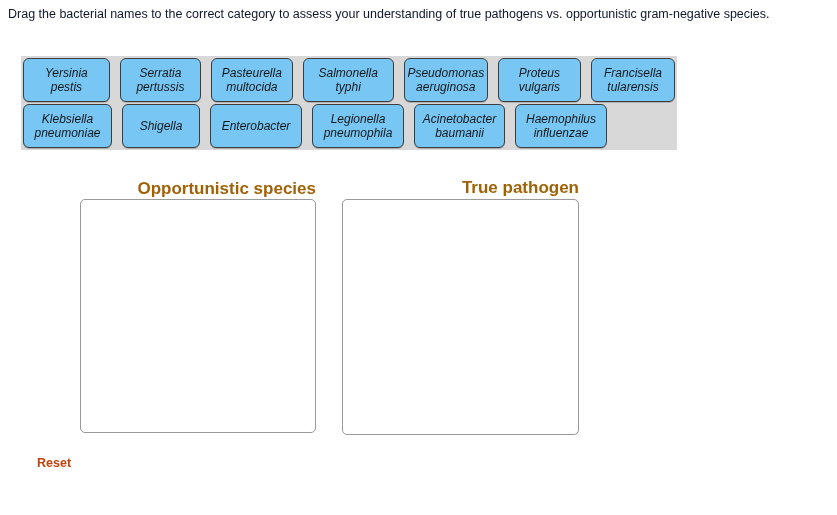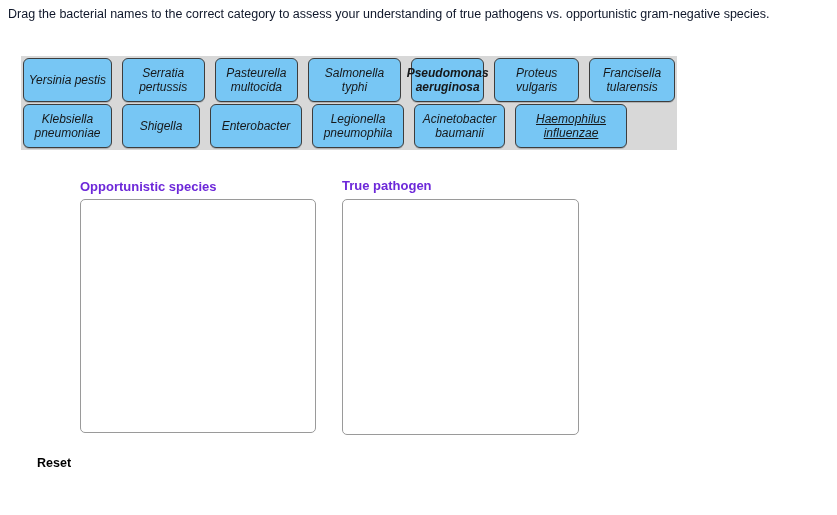--- a/index.html
+++ b/index.html
@@ -61,39 +61,39 @@
     cursor: move;
     user-select: none;
     box-shadow: 0 1px 0 rgba(0,0,0,0.18);
     padding: 0 4px;
   }
   
   .r1 .t0 { width: 95px; }
   .r1 .t1 { width: 89px; }
   .r1 .t2 { width: 89px; }
   .r1 .t3 { width: 100px; }
-  .r1 .t4 { width: 73px; font-weight: bold; }
+  .r1 .t4 { width: 84px; }
   .r1 .t5 { width: 91px; }
   .r1 .t6 { width: 92px; }
   
   .r2 .t0 { width: 95px; }
   .r2 .t1 { width: 89px; }
   .r2 .t2 { width: 78px; }
   .r2 .t3 { width: 92px; }
   .r2 .t4 { width: 92px; }
   .r2 .t5 { width: 91px; }
-  .r2 .t6 { width: 112px; text-decoration: underline; }
+  .r2 .t6 { width: 92px; }
 
   
   .cat-heading {
     position: absolute;
-    font-size: 13px;
+    font-size: 17px;
     font-weight: bold;
-    color: #6d28d9;
-    text-align: left;
+    color: #a16207;
+    text-align: right;
     white-space: nowrap;
   }
   #heading-left  { left: 80px;  top: 179px; width: 236px; }
   #heading-right { left: 342px; top: 178px; width: 237px; }
 
   
   .dropzone {
     position: absolute;
     border: 1px solid #9a9a9a;
     border-radius: 5px;
@@ -103,21 +103,21 @@
   #dropzone-left  { left: 80px;  top: 199px; width: 236px; height: 234px; }
   #dropzone-right { left: 342px; top: 199px; width: 237px; height: 236px; }
 
   
   #reset-button {
     position: absolute;
     left: 37px;
     top: 456px;
     font-size: 12.5px;
     font-weight: bold;
-    color: #000000;
+    color: #c2410c;
     background: transparent;
     border: none;
     padding: 0;
     cursor: pointer;
     font-family: "Liberation Sans", sans-serif;
     text-align: right;
   }
 </style>
 </head>
 <body>

